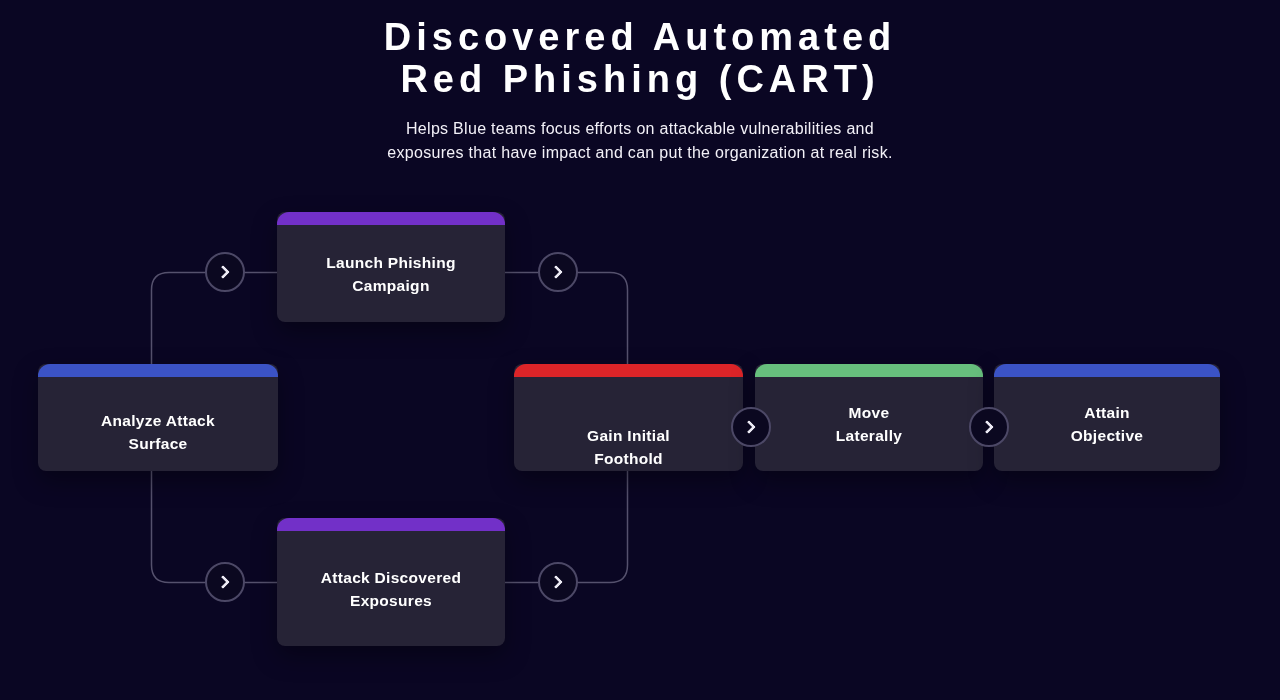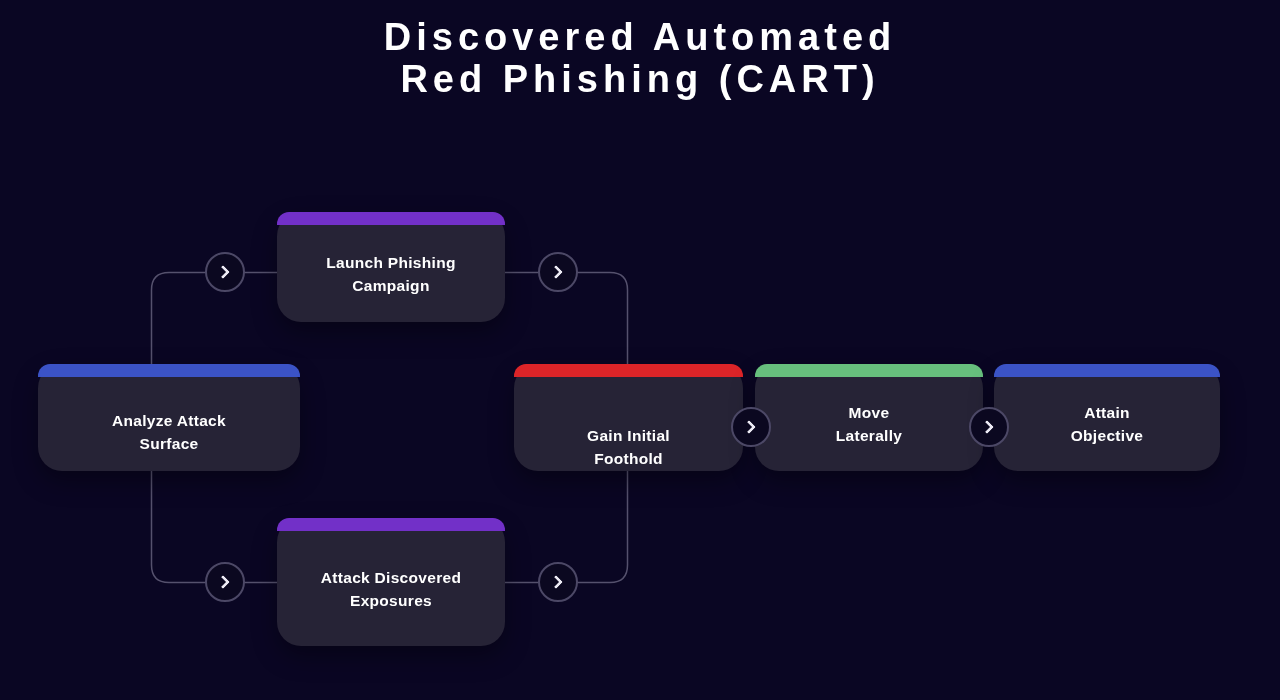--- a/index.html
+++ b/index.html
@@ -32,21 +32,21 @@
   .subtitle span { display: block; }
 
   
   .diagram { position: absolute; inset: 0; }
   svg.wires { position: absolute; top: 0; left: 0; z-index: 0; }
 
   .node {
     position: absolute;
     z-index: 1;
     background-color: #262336;
-    border-radius: 24px;
+    border-radius: 8px;
     display: flex;
     flex-direction: column;
     box-shadow: 0 10px 24px rgba(0,0,0,0.35);
   }
   .node .accent {
     height: 13px;
     border-radius: 12px 12px 0 0;
     flex: 0 0 auto;
   }
   .node .label {
@@ -58,21 +58,21 @@
     color: #ffffff;
     font-size: 15.5px;
     line-height: 23px;
     font-weight: 700;
     letter-spacing: 0.3px;
     text-align: center;
   }
   .node .label span { display: block; }
 
   
-  .node-a { left: 38px;  top: 364px; width: 262px; height: 107px; gap: 16px; }
+  .node-a { left: 38px;  top: 364px; width: 240px; height: 107px; gap: 16px; }
   .node-b { left: 277px; top: 212px; width: 228px; height: 110px; }
   .node-c { left: 277px; top: 518px; width: 228px; height: 128px; }
   .node-d { left: 514px; top: 364px; width: 229px; height: 107px; gap: 46px; }
   .node-e { left: 755px; top: 364px; width: 228px; height: 107px; }
   .node-f { left: 994px; top: 364px; width: 226px; height: 107px; }
 
   .arrow {
     position: absolute;
     z-index: 2;
     width: 40px; height: 40px;
@@ -100,20 +100,24 @@
   .arr-6 { left: 969px; top: 407px; }
 </style>
 </head>
 <body style="background-color: rgb(10, 6, 35);">
 
 <div class="header">
   <h1 class="title">
     <span>Discovered Automated</span>
     <span>Red Phishing (CART)</span>
   </h1>
+  <p class="subtitle">
+    <span>Helps Blue teams focus efforts on attackable vulnerabilities and</span>
+    <span>exposures that have impact and can put the organization at real risk.</span>
+  </p>
 </div>
 
 <div class="diagram">
 
   <svg class="wires" width="1280" height="700" viewBox="0 0 1280 700">
     <path d="M151.5 364 L151.5 290 Q151.5 272.5 169 272.5 L277 272.5" fill="none" stroke-width="1.5" stroke="#55516d"></path>
     <path d="M505 272.5 L610 272.5 Q627.5 272.5 627.5 290 L627.5 364" fill="none" stroke-width="1.5" stroke="#55516d"></path>
     <path d="M151.5 471 L151.5 565 Q151.5 582.5 169 582.5 L277 582.5" fill="none" stroke-width="1.5" stroke="#55516d"></path>
     <path d="M505 582.5 L610 582.5 Q627.5 582.5 627.5 565 L627.5 471" fill="none" stroke-width="1.5" stroke="#55516d"></path>
   </svg>

